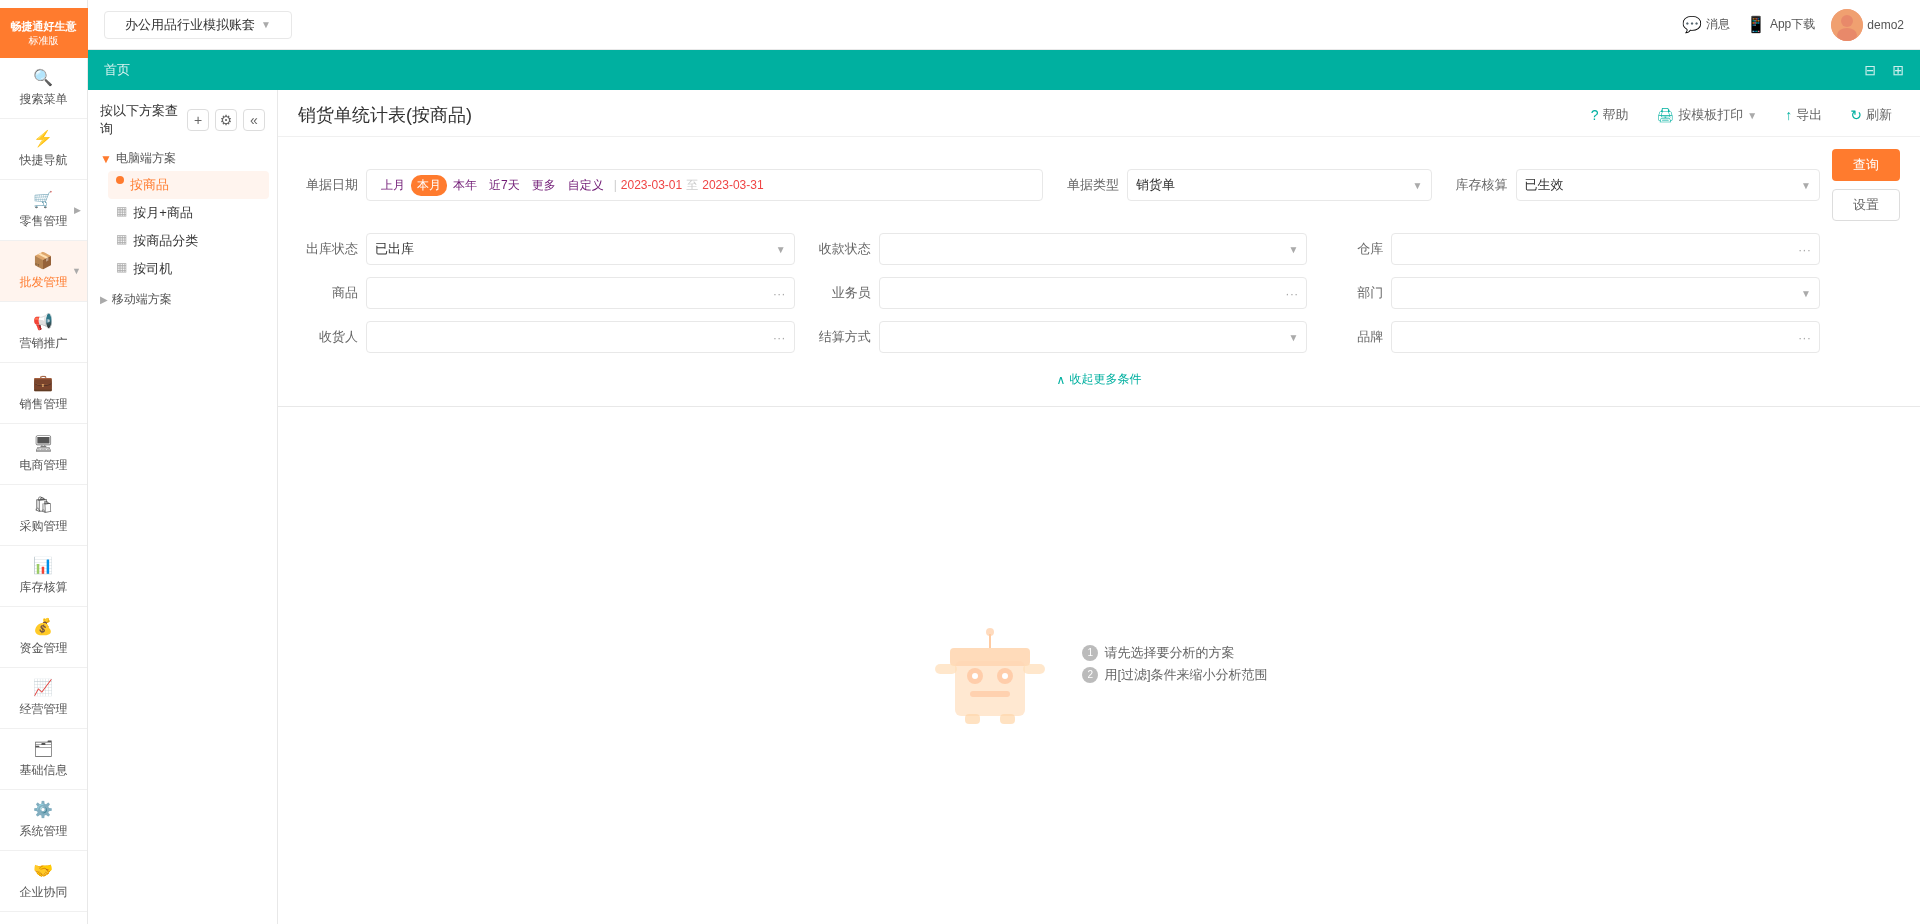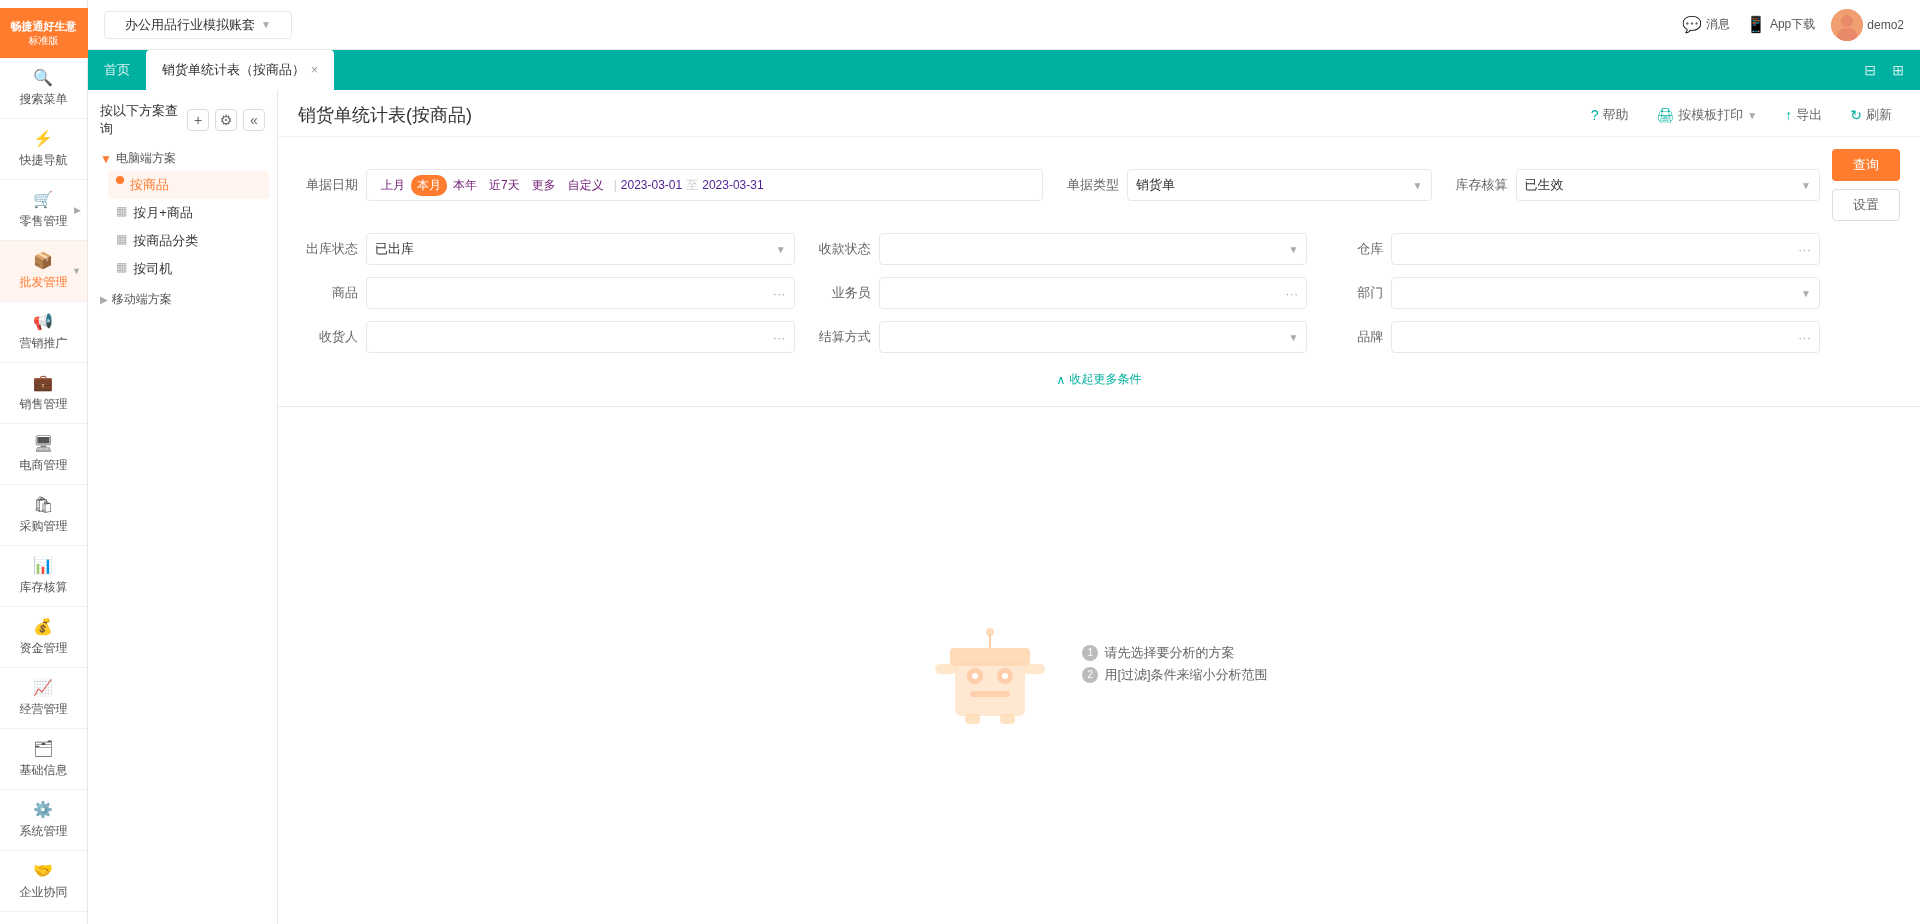--- a/index.html
+++ b/index.html
@@ -337,21 +337,21 @@
       cursor: pointer;
       color: #701a75;
       border-radius: 2px;
     }
     .date-tab.active {
       background: #ff7b2e;
       color: #fff;
       border-radius: 10px;
     }
     .date-separator { color: #ccc; font-size: 12px; }
-    .date-value { font-size: 12px; color: #4c1d95; }
+    .date-value { font-size: 12px; color: #ef4444; }
     .filter-select {
       flex: 1;
       height: 32px;
       border: 1px solid #e8e8e8;
       border-radius: 4px;
       padding: 0 8px;
       font-size: 13px;
       color: #333;
       background: #fff;
       display: flex;
@@ -547,24 +547,20 @@
           </svg>
         </div>
         <span>demo2</span>
       </div>
     </div>
   </div>
 
   <div class="tab-bar">
     <div class="tab-item home">
       <span>首页</span>
-    </div>
-    <div class="tab-item active">
-      <span>销货单统计表（按商品）</span>
-      <span class="tab-close">×</span>
     </div>
     <div class="tab-spacer"></div>
     <div class="tab-window-controls">
       <div class="win-btn">⊟</div>
       <div class="win-btn">⊞</div>
     </div>
   </div>
 
   <div class="page-content">
 

